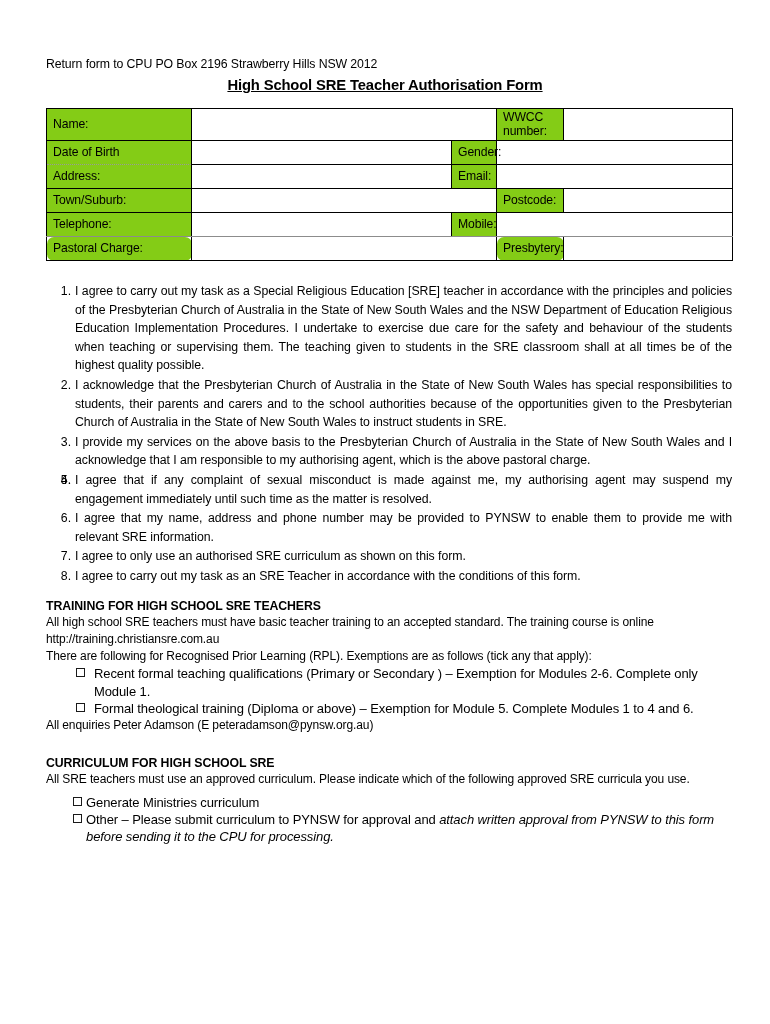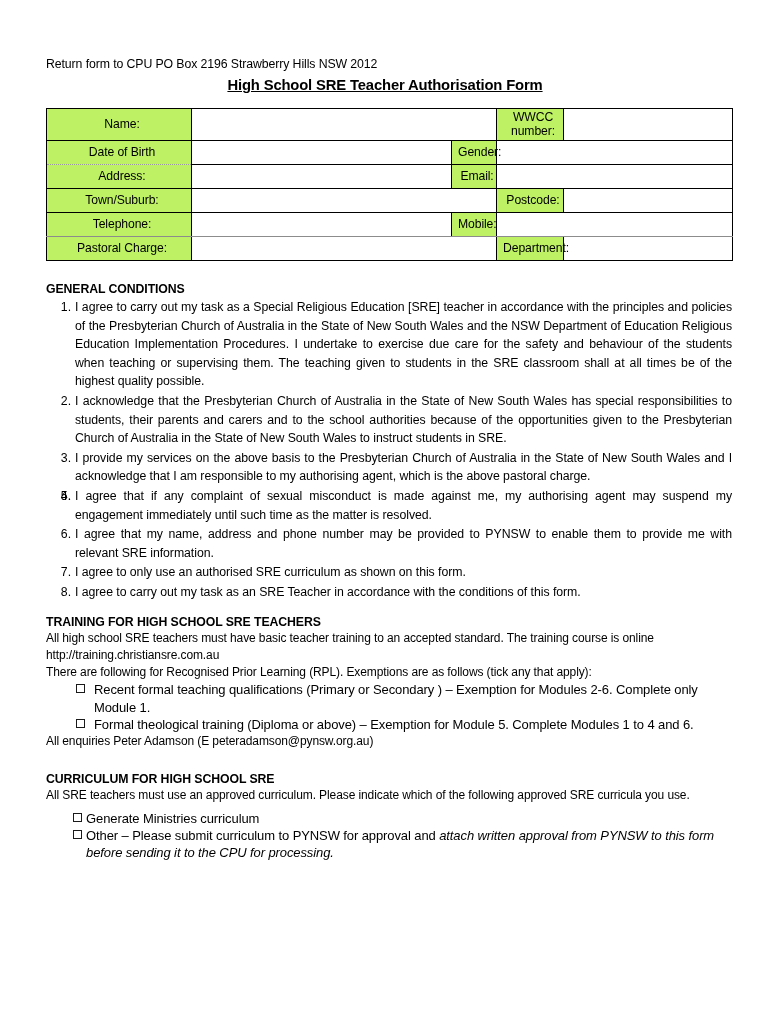--- a/index.html
+++ b/index.html
@@ -55,31 +55,30 @@
     font-size: 12.2px;
   }
   .form-table td {
     border: 1px solid #000000;
     height: 20px;
     padding: 1px 0 2px 6px;
     vertical-align: middle;
     letter-spacing: -0.1px;
   }
   .form-table td.lbl {
-    background: #bef264;
-    text-align: center;
+    background: #84cc16;
   }
   .form-table td.val {
     background: #ffffff;
   }
   .dotted-b { border-bottom: 1px dotted #9a9a9a !important; }
   .dotted-t { border-top: 1px dotted #9a9a9a !important; }
   .dotted-l { border-left: 1px dotted #9a9a9a !important; }
   .thin-b   { border-bottom: 1px solid #8c8c8c !important; }
-  .thin-t   { border-top: 1px solid #8c8c8c !important; }
+  .thin-t   { border-top: 1px solid #8c8c8c !important; border-radius: 7px; }
 
   
   .sec-head {
     font-size: 12.3px;
     font-weight: bold;
     letter-spacing: -0.1px;
     line-height: 16px;
   }
 
   
@@ -187,29 +186,28 @@
         </tr>
         <tr>
           <td class="lbl dotted-b thin-b">Telephone:</td>
           <td class="val thin-b" colspan="2"></td>
           <td class="lbl thin-b">Mobile:</td>
           <td class="val thin-b" colspan="2"></td>
         </tr>
         <tr>
           <td class="lbl thin-t">Pastoral Charge:</td>
           <td class="val thin-t" colspan="3"></td>
-          <td class="lbl thin-t">Department:</td>
+          <td class="lbl thin-t">Presbytery:</td>
           <td class="val thin-t"></td>
         </tr>
       </tbody>
     </table>
 
     <div class="sp-20"></div>
 
-    <div class="sec-head">GENERAL CONDITIONS</div>
 
     <ol class="conditions">
       <li>
         <span class="num">1.</span>
         <span>I agree to carry out my task as a Special Religious Education [SRE] teacher in accordance with the principles and policies of the Presbyterian Church of Australia in the State of New South Wales and the NSW Department of Education Religious Education Implementation Procedures. I undertake to exercise due care for the safety and behaviour of the students when teaching or supervising them. The teaching given to students in the SRE classroom shall at all times be of the highest quality possible.</span>
       </li>
       <li>
         <span class="num">2.</span>
         <span>I acknowledge that the Presbyterian Church of Australia in the State of New South Wales has special responsibilities to students, their parents and carers and to the school authorities because of the opportunities given to the Presbyterian Church of Australia in the State of New South Wales to instruct students in SRE.</span>
       </li>

